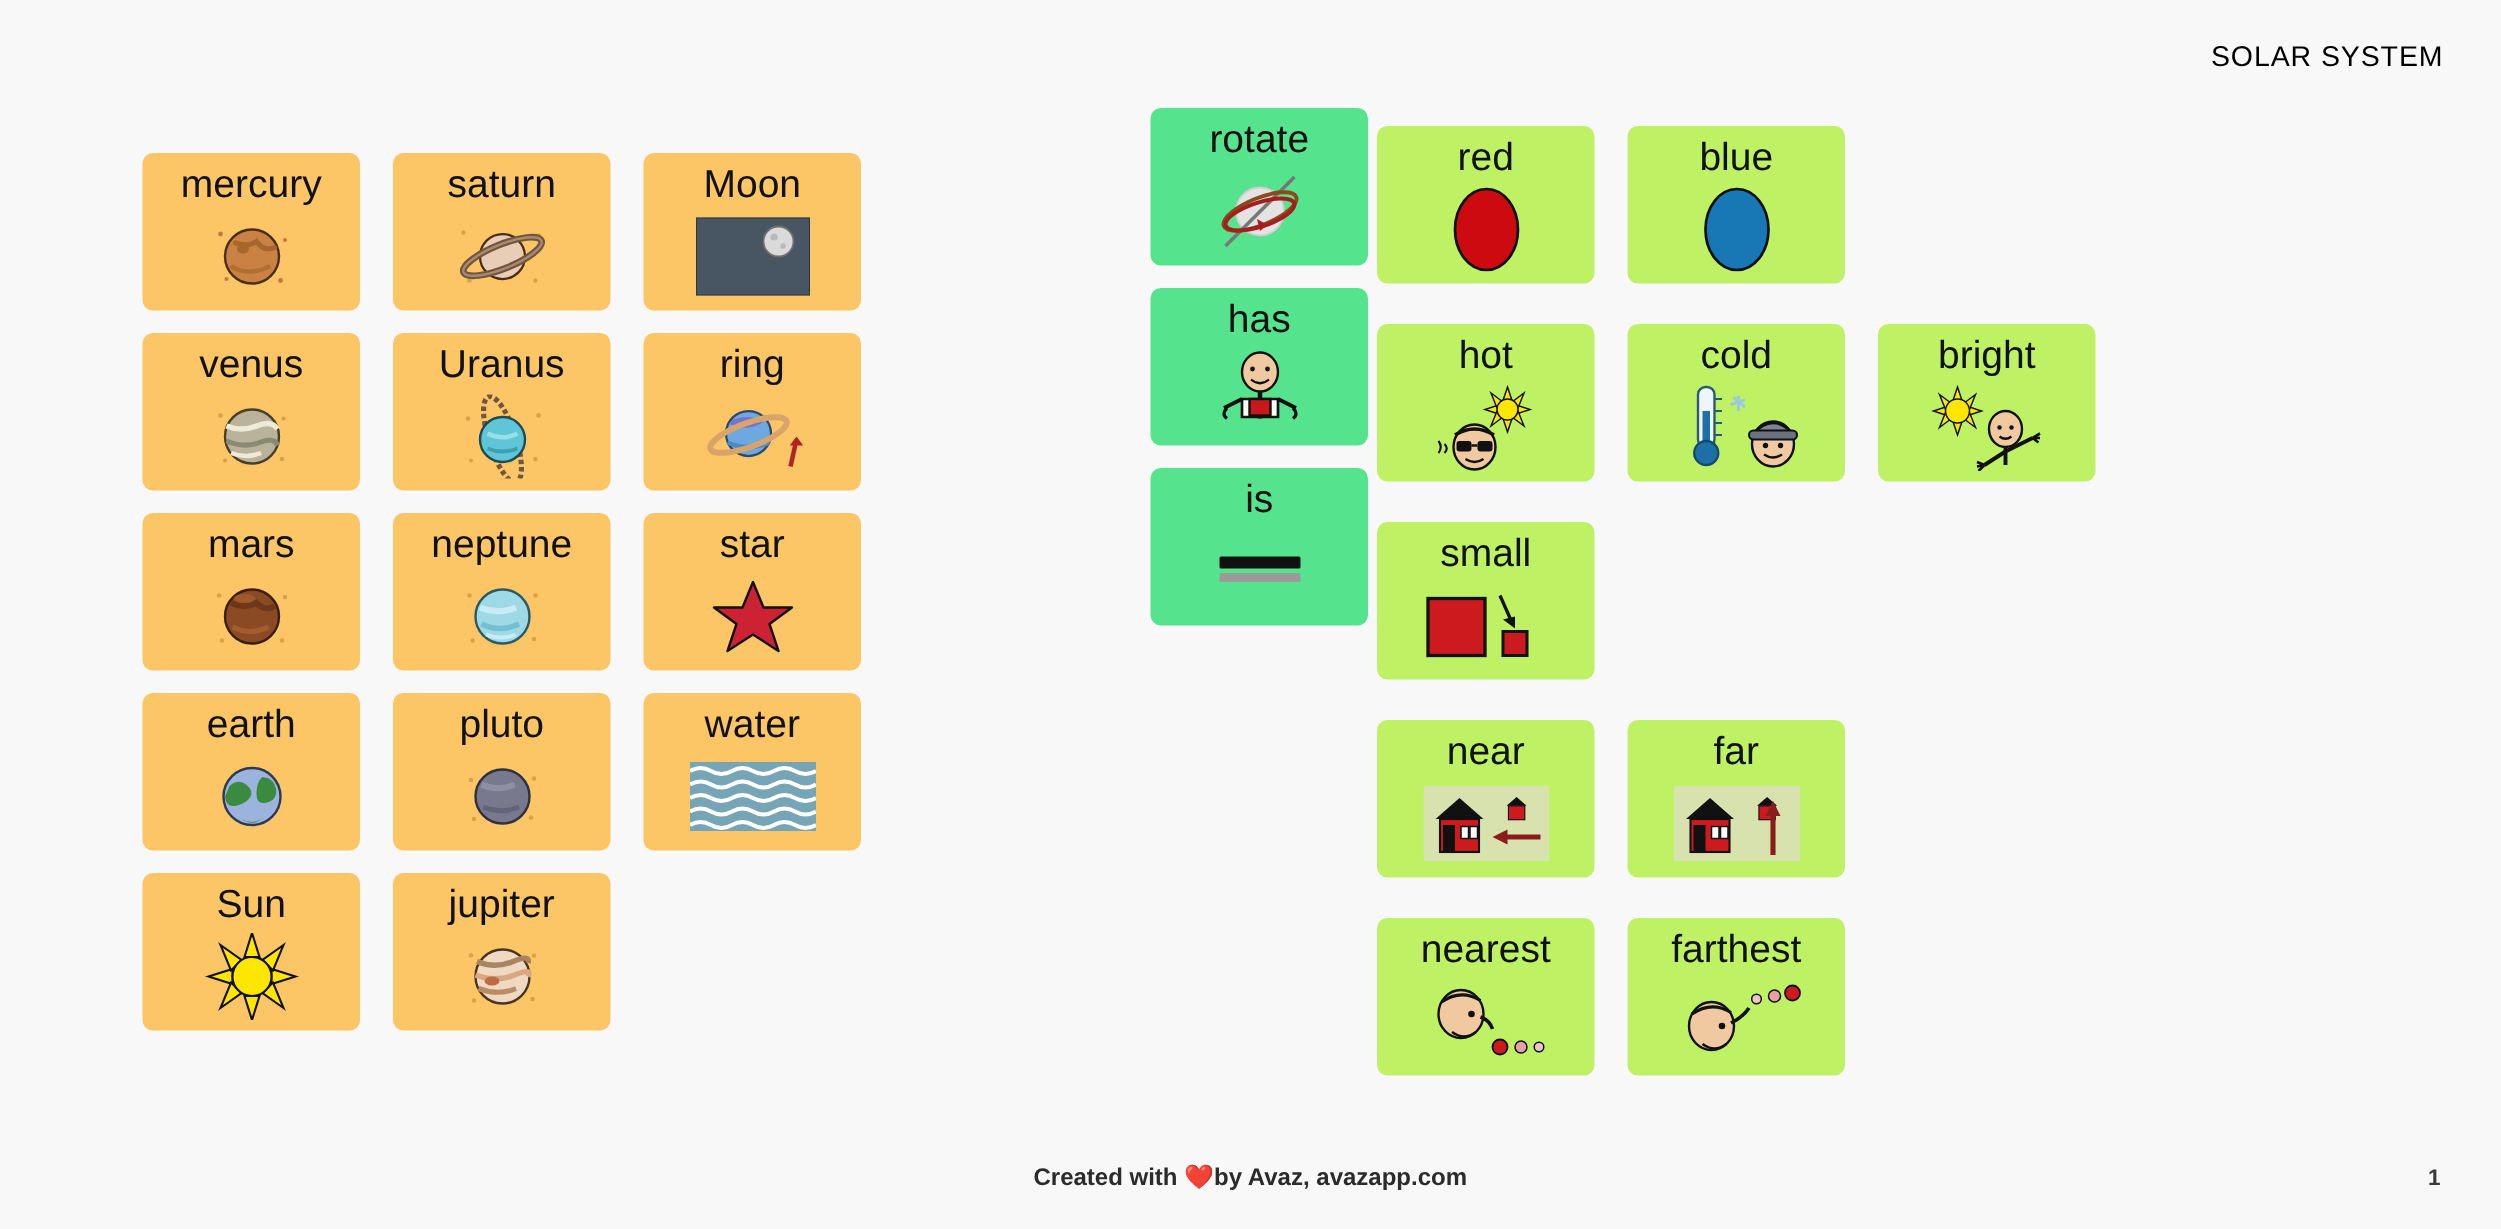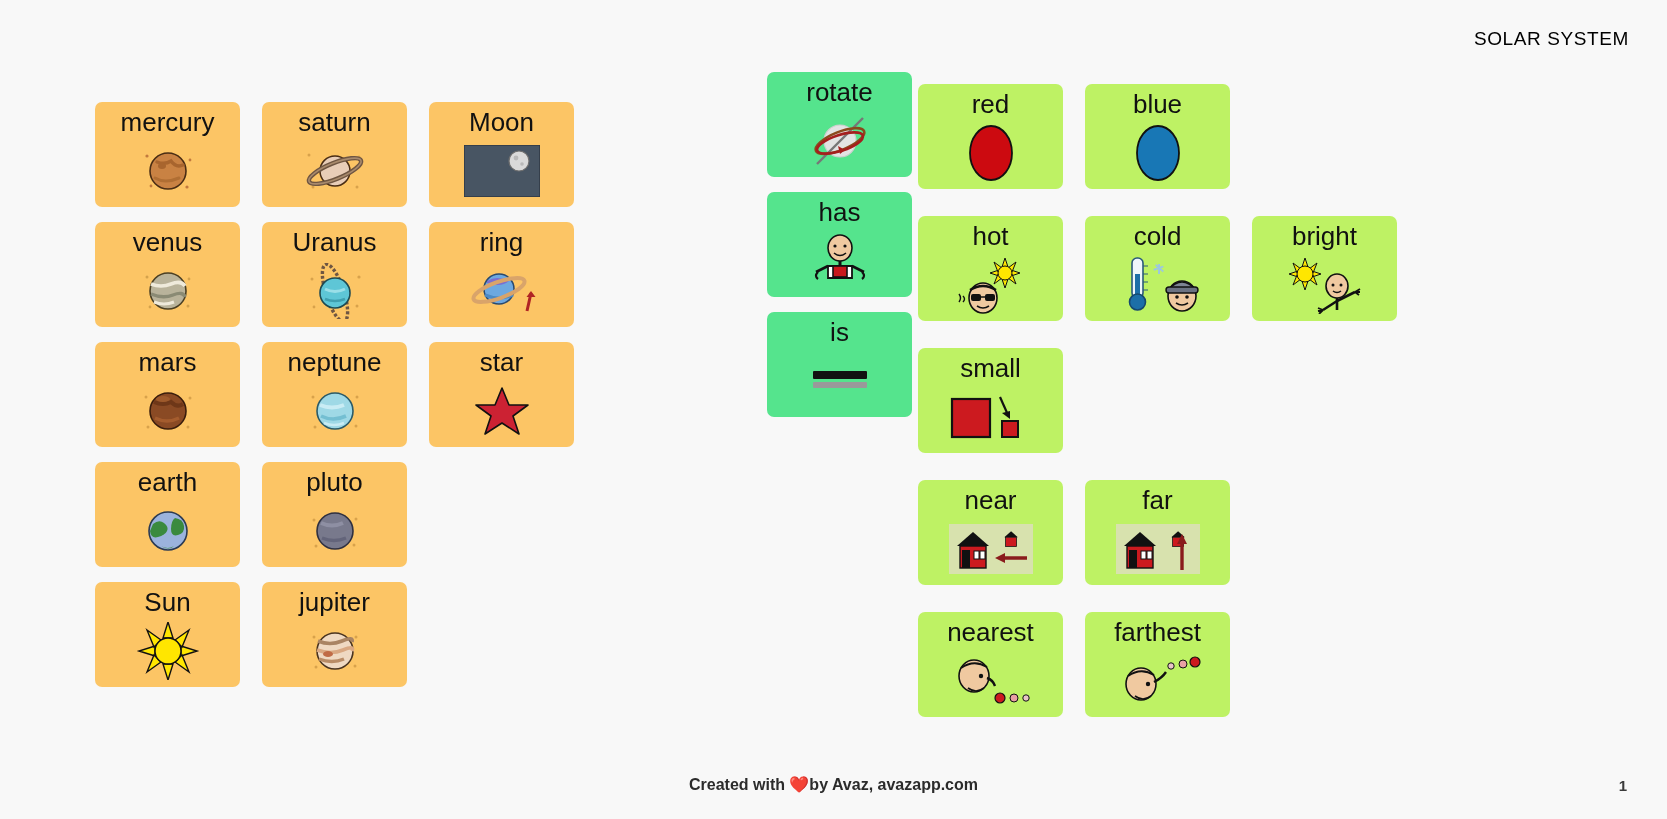--- a/index.html
+++ b/index.html
@@ -258,20 +258,35 @@
               <svg width="62" height="54" viewBox="0 0 62 54">
     <g fill="#d8a24b">
                   <circle cx="10" cy="16" r="1.5"></circle>
                   <circle cx="52" cy="15" r="1.5"></circle>
                   <circle cx="12" cy="42" r="1.5"></circle>
                   <circle cx="50" cy="41" r="1.5"></circle>
                 </g>
     <circle cx="31" cy="27" r="18" fill="#78798c" stroke="#2f3040" stroke-width="1.6"></circle>
     <path d="M17 19q11 5 22 0" stroke="#8e8fa3" stroke-width="4" fill="none"></path>
     <path d="M18 34q12 5 24 0" stroke="#63647a" stroke-width="3.4" fill="none"></path>
+  </svg>
+            </div>
+          </div>
+          <div class="card orange">
+            <div class="card-label">water</div>
+            <div class="card-art">
+              <svg width="84" height="46" viewBox="0 0 84 46">
+    <rect x="0" y="0" width="84" height="46" fill="#76a6b5"></rect>
+    <g stroke="#ffffff" stroke-width="2.6" fill="none">
+      <path d="M0 6 q7 -4 14 0 t14 0 t14 0 t14 0 t14 0 t14 0"></path>
+      <path d="M0 15 q7 -4 14 0 t14 0 t14 0 t14 0 t14 0 t14 0"></path>
+      <path d="M0 24 q7 -4 14 0 t14 0 t14 0 t14 0 t14 0 t14 0"></path>
+      <path d="M0 33 q7 -4 14 0 t14 0 t14 0 t14 0 t14 0 t14 0"></path>
+      <path d="M0 42 q7 -4 14 0 t14 0 t14 0 t14 0 t14 0 t14 0"></path>
+    </g>
   </svg>
             </div>
           </div>
         </div>
         <div class="grid-row">
           <div class="card orange">
             <div class="card-label">Sun</div>
             <div class="card-art">
               <svg width="66" height="58" viewBox="0 0 66 58">
     <g stroke="#111" stroke-width="1.4">

